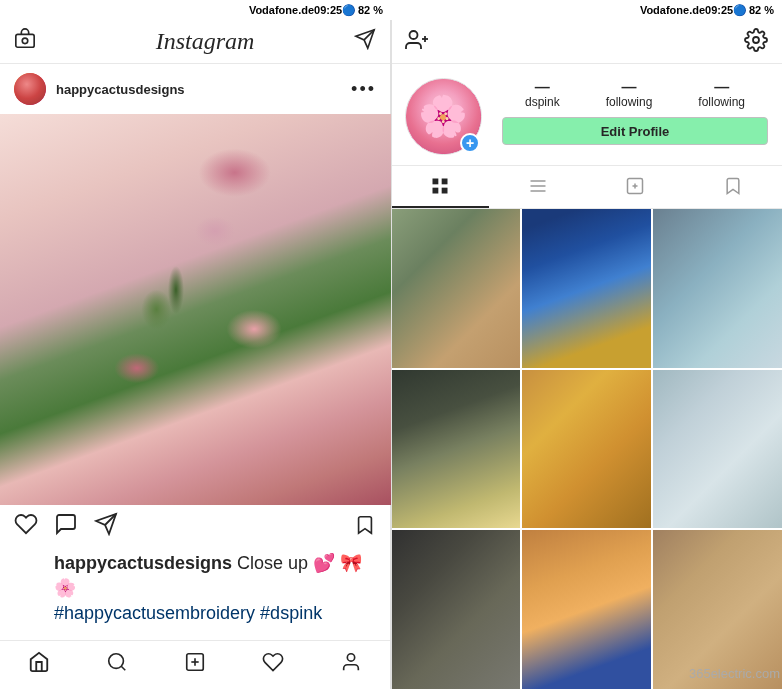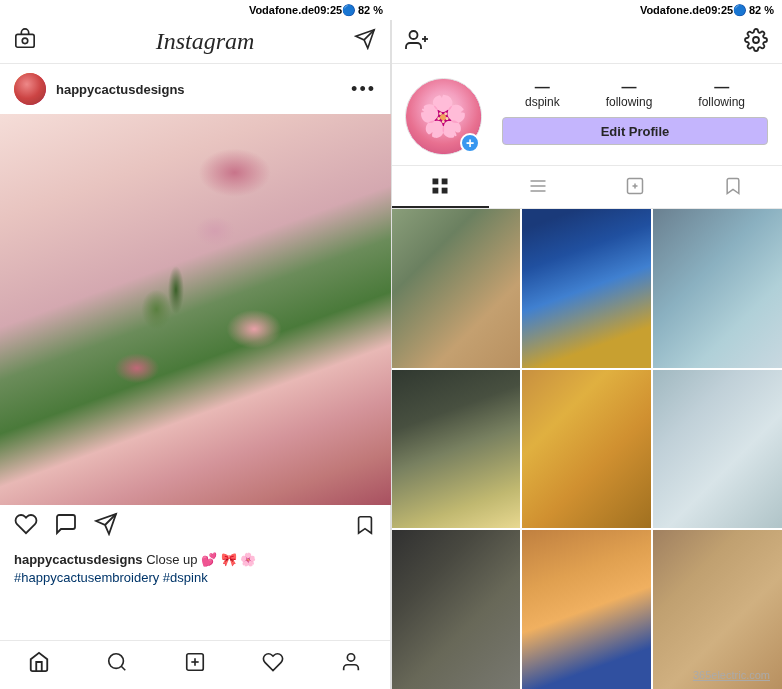--- a/index.html
+++ b/index.html
@@ -126,23 +126,24 @@
     .post-likes {
       padding: 0 14px 4px;
       font-size: 13px;
       color: #262626;
     }
     .post-likes strong { font-weight: 600; }
 
     
     .post-caption {
       padding: 2px 14px 2px;
-      font-size: 13px;
+      font-size: 18px;
       color: #262626;
       line-height: 1.4;
+      margin-left: 40px;
     }
     .post-caption .username { font-weight: 600; }
     .post-caption .hashtag { color: #003569; text-align: center; }
 
     
     .post-comments-link {
       padding: 2px 14px;
       font-size: 13px;
       color: #999;
       cursor: pointer;
@@ -235,21 +236,21 @@
       text-align: center;
     }
     .stat-item { display: flex; flex-direction: column; align-items: center; }
     .stat-value { font-size: 15px; font-weight: 600; color: #262626; }
     .stat-label { font-size: 12px; color: #262626; }
     .edit-profile-btn {
       width: 100%;
       height: 28px;
       border: 1px solid #c0c0c0;
       border-radius: 4px;
-      background: #c4b5fd;
+      background: #86efac;
       font-size: 13px;
       font-weight: 600;
       color: #262626;
       cursor: pointer;
       display: flex; align-items: center; justify-content: center;
     }
 
     
     .grid-tabs {
       display: flex;
@@ -548,16 +549,16 @@
   </div>
 
   <div class="right-bottom-nav">
     
     
     
     
     
   </div>
 
-  <div style="position:absolute;bottom:8px;right:12px;font-size:11px;color:#aaa;text-decoration:underline;">365electric.com</div>
+  <div style="position:absolute;bottom:8px;right:2px;font-size:13px;color:#aaa;">365electric.com</div>
 </div>
 
 <div class="panel-divider"></div>
 
 </body></html>

